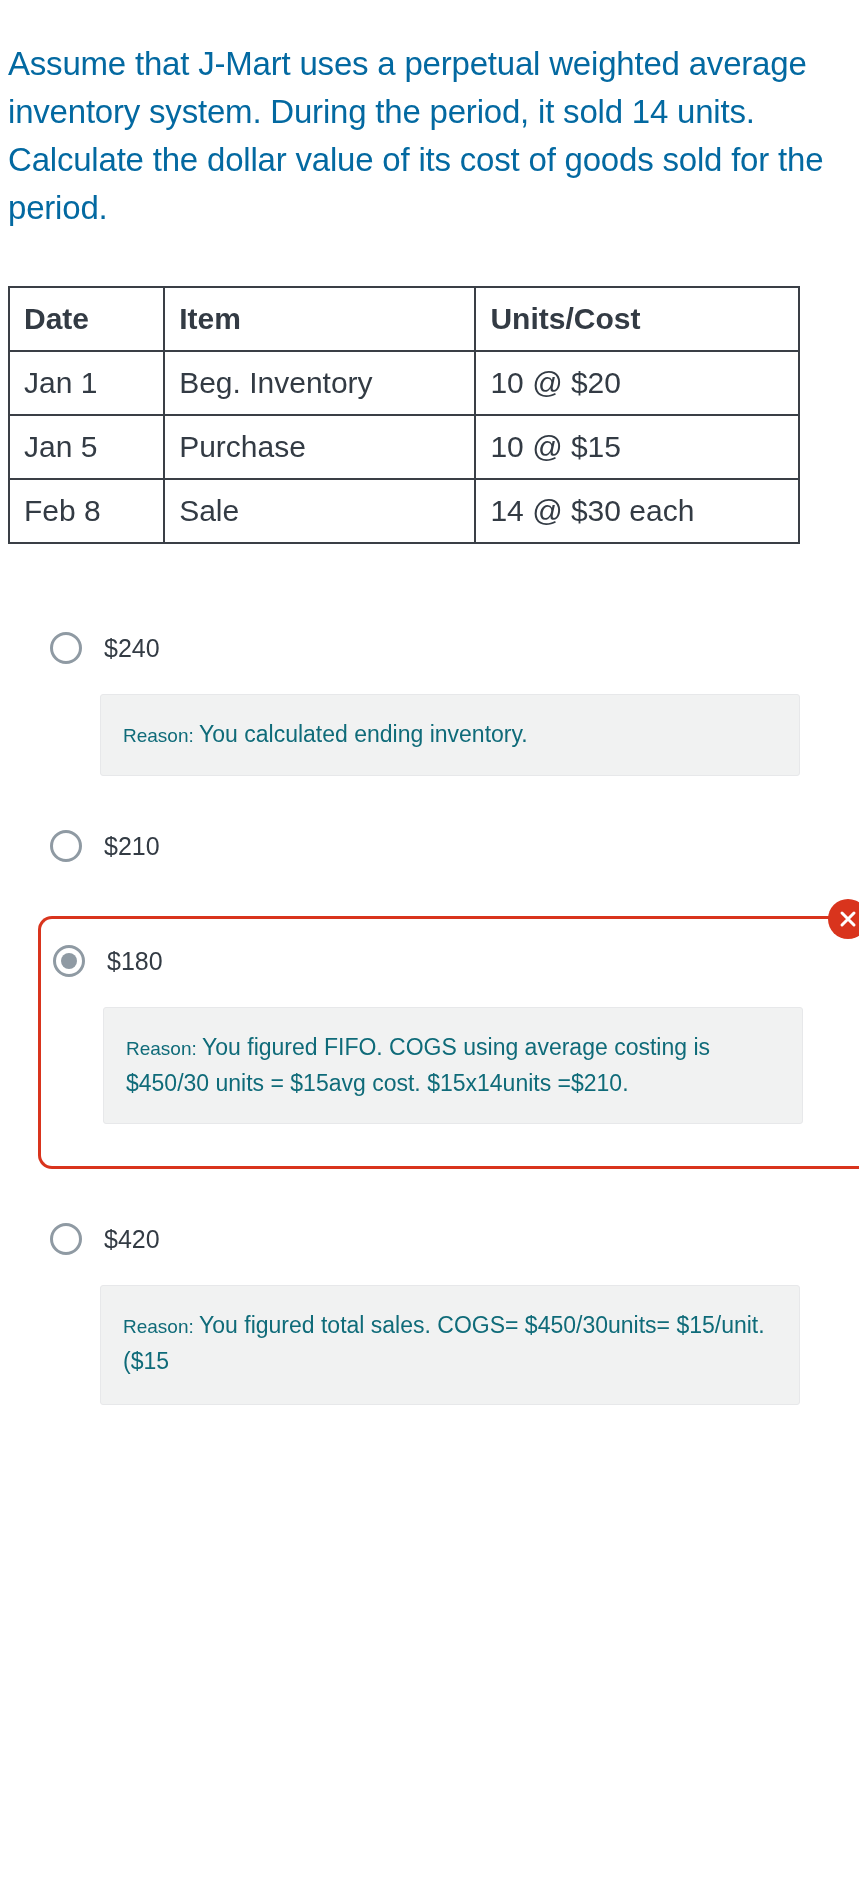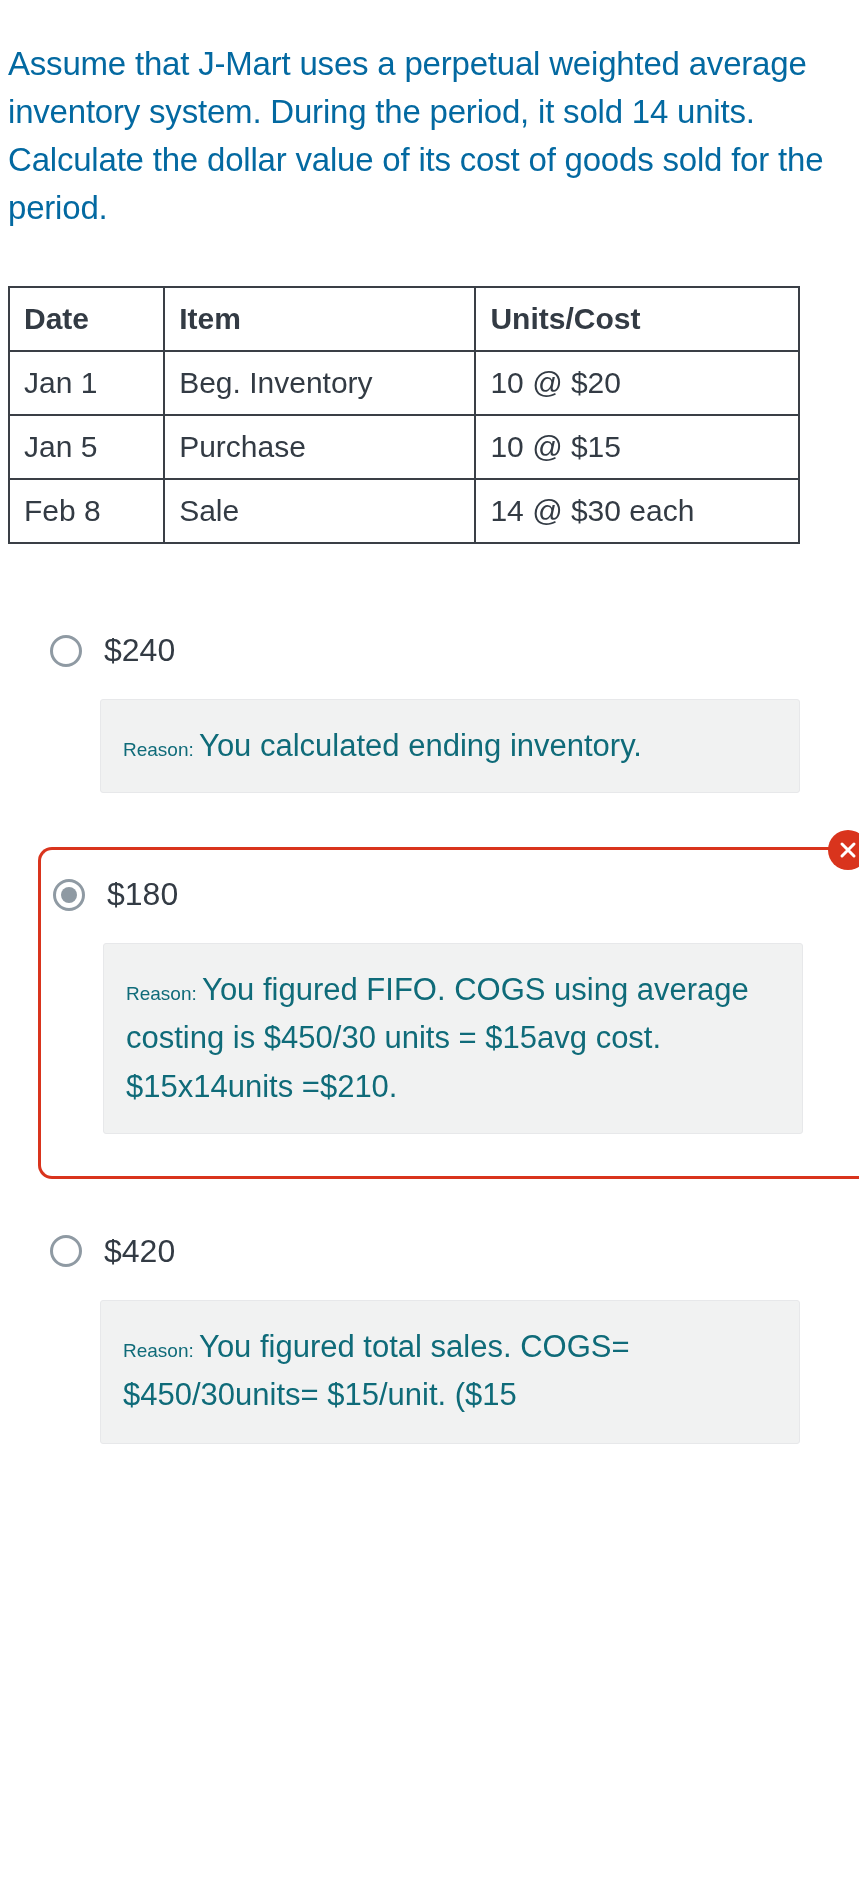--- a/index.html
+++ b/index.html
@@ -58,35 +58,35 @@
   .radio.selected::after {
     content: "";
     position: absolute;
     width: 16px; height: 16px;
     background: #8f9aa3;
     border-radius: 50%;
     top: 50%; left: 50%;
     transform: translate(-50%, -50%);
   }
   .opt-label {
-    font-size: 32px;
+    font-size: 25px;
     color: #333b44;
   }
   .reason-box {
     margin-top: 30px;
     margin-left: 50px;
     background: #f1f2f2;
     border: 1px solid #e7e8ea;
     border-radius: 3px;
     padding: 22px 24px 22px 22px;
     width: 700px;
   }
   .reason-compound { color: #0f6b79; }
   .reason-compound .rl { font-size: 19px; }
-  .reason-compound .rt { font-size: 31px; line-height: 1.55; }
+  .reason-compound .rt { font-size: 23px; line-height: 1.55; }
 
   .wrong-box {
     border: 3px solid #d9341d;
     border-radius: 14px;
     padding: 26px 10px 26px 12px;
     margin-left: -12px;
     margin-top: 4px;
     position: relative;
     width: 830px;
     border-right: none;
@@ -102,21 +102,21 @@
     border-radius: 50%;
     display: flex;
     align-items: center;
     justify-content: center;
   }
   .x-badge svg { width: 18px; height: 18px; }
 
   .option.last { margin-bottom: 0; }
   .reason-box.cut {
     overflow: hidden;
-    height: 144px;
+    height: 120px;
   }
 </style>
 </head>
 <body>
 
 <div class="question">Assume that J-Mart uses a perpetual weighted average inventory system. During the period, it sold 14 units. Calculate the dollar value of its cost of goods sold for the period.</div>
 
 <div class="table-wrap">
   <table>
     <thead>
@@ -153,20 +153,26 @@
       <span class="radio"></span>
       <span class="opt-label">$240</span>
     </div>
     <div class="reason-box">
       <span class="reason-compound">
         <span class="rl">Reason: </span><span class="rt">You calculated ending inventory.</span>
       </span>
     </div>
   </div>
 
+  <div class="option">
+    <div class="opt-row">
+      <span class="radio"></span>
+      <span class="opt-label">$210</span>
+    </div>
+  </div>
 
   <div class="wrong-box">
     <div class="x-badge">
       <svg viewBox="0 0 24 24">
           <path d="M4 4 L20 20 M20 4 L4 20" stroke="#fff" stroke-width="4" stroke-linecap="round" fill="none"></path>
         </svg>
     </div>
     <div class="option" style="margin-bottom:16px;">
       <div class="opt-row">
         <span class="radio selected"></span>

